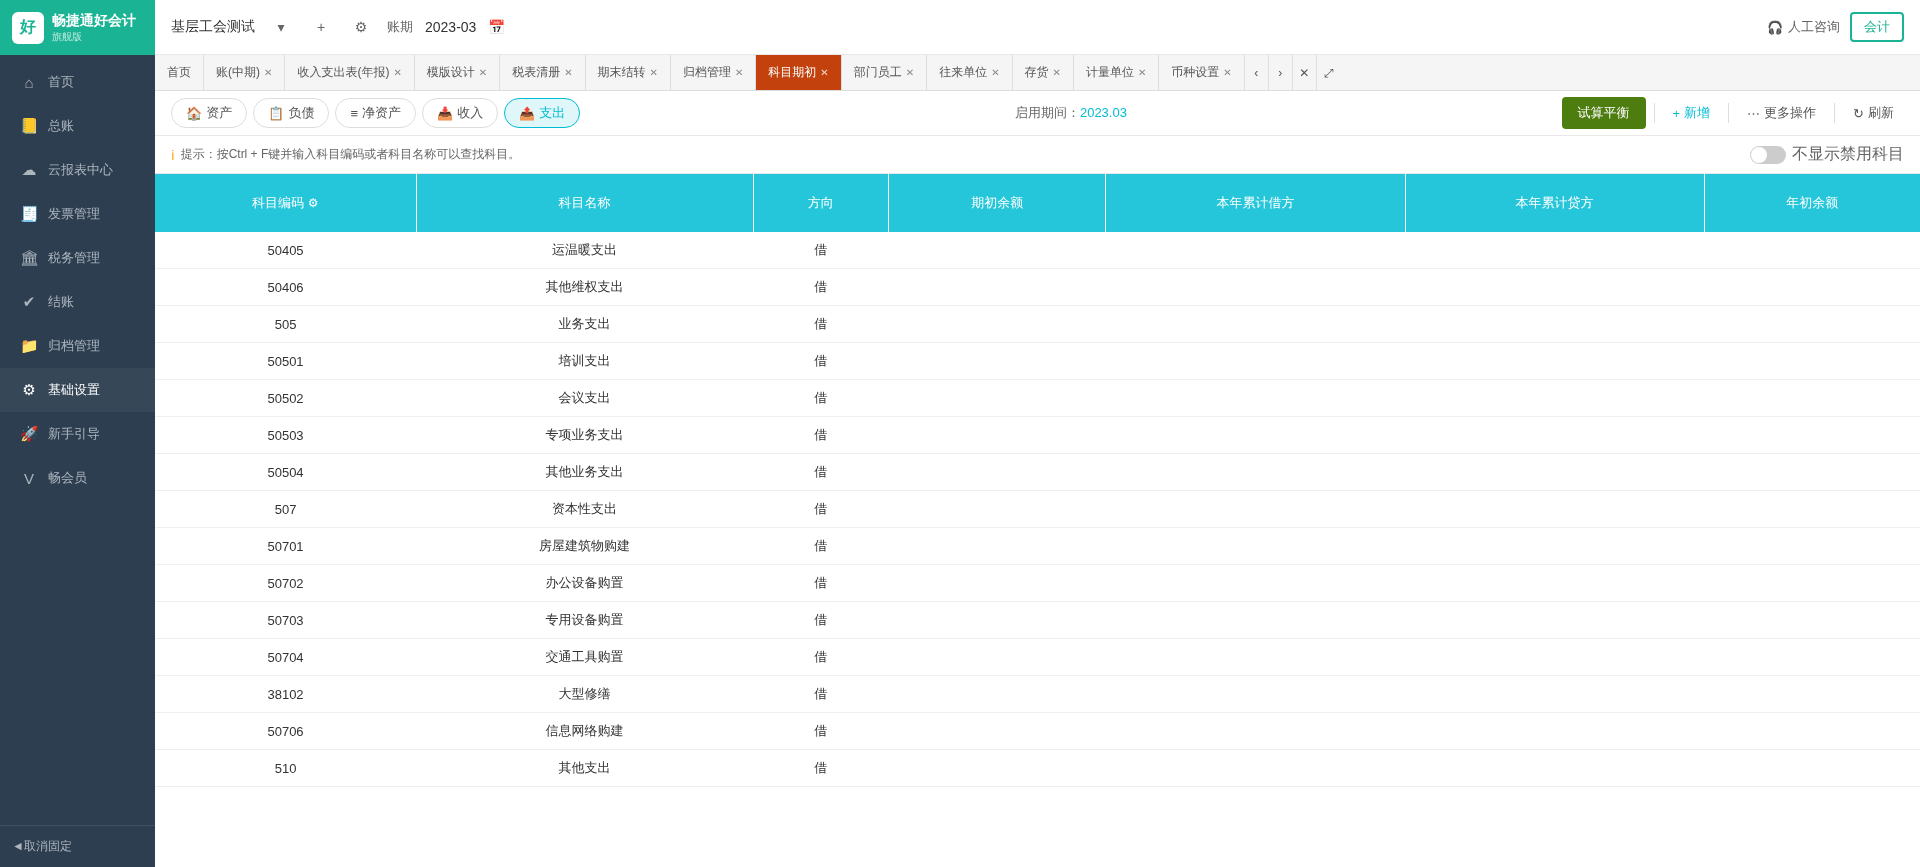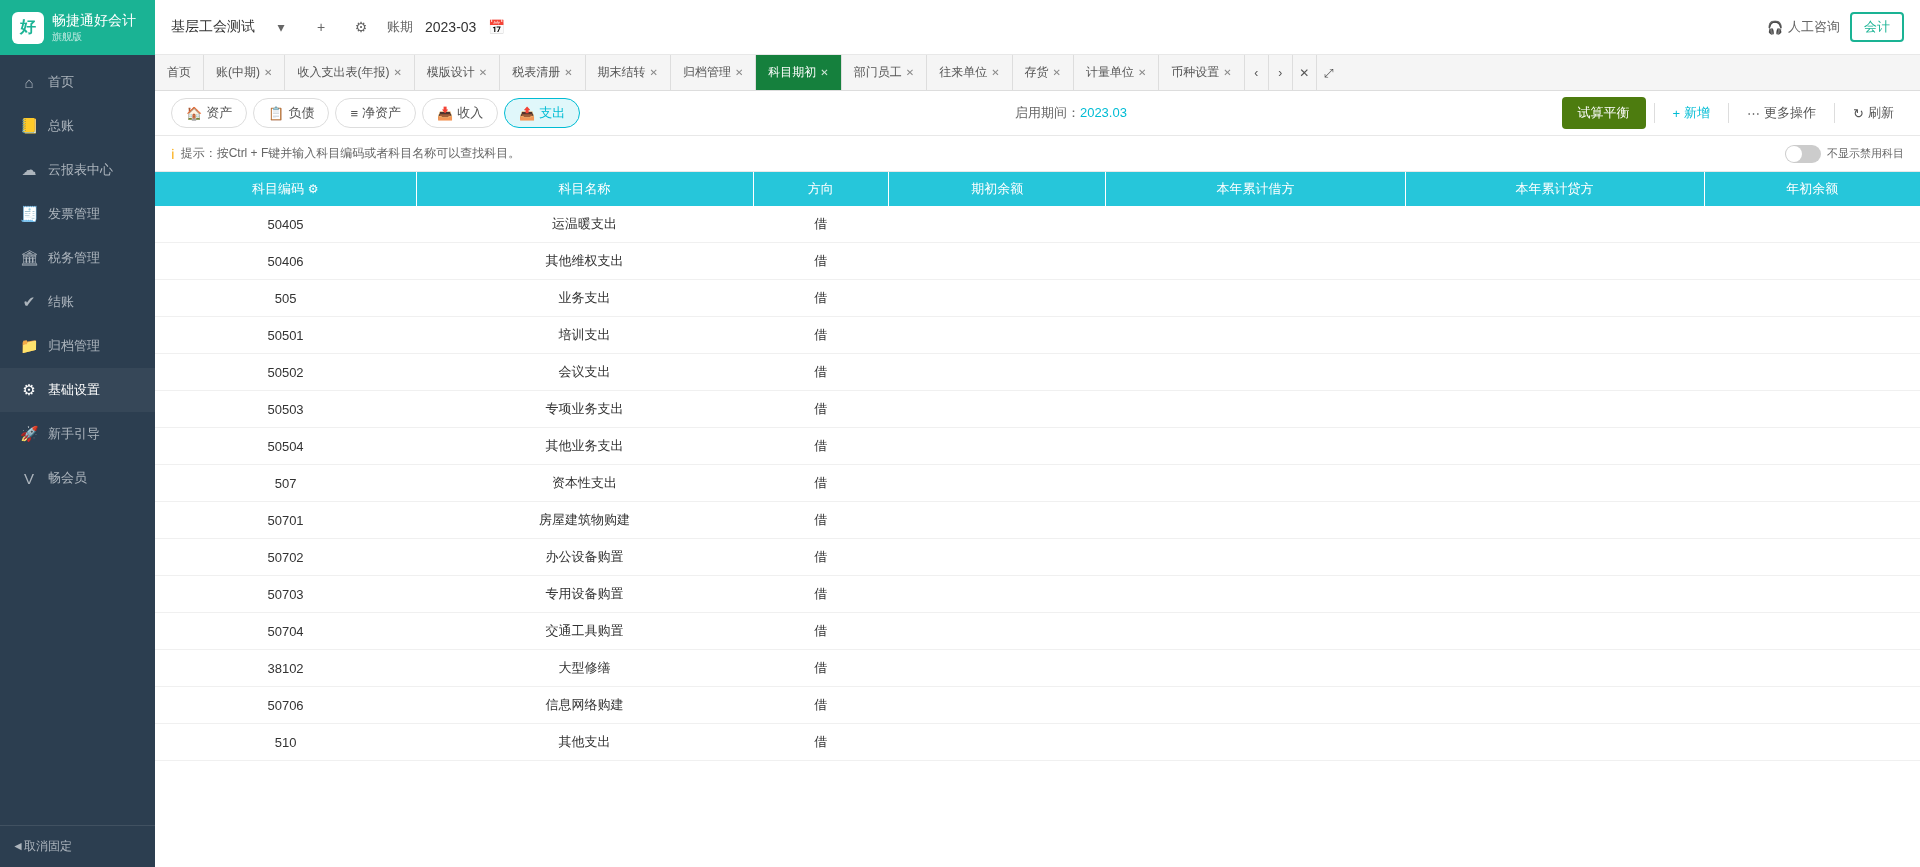--- a/index.html
+++ b/index.html
@@ -2,21 +2,21 @@
 <html><head>
   <meta charset="utf-8">
   <style>
     * { margin: 0; padding: 0; box-sizing: border-box; }
     body { font-family: 'Microsoft YaHei', Arial, sans-serif; font-size: 13px; background: #f0f2f5; width: 1920px; height: 867px; overflow: hidden; display: flex; }
 
     
     .sidebar { width: 155px; background: #2c3e50; flex-shrink: 0; display: flex; flex-direction: column; height: 867px; }
     .sidebar-logo { background: #1ab394; padding: 10px 12px; display: flex; align-items: center; gap: 8px; height: 55px; }
     .sidebar-logo-icon { width: 32px; height: 32px; background: white; border-radius: 6px; display: flex; align-items: center; justify-content: center; font-size: 16px; color: #1ab394; font-weight: bold; }
-    .sidebar-logo-text { color: white; font-size: 14px; font-weight: normal; }
+    .sidebar-logo-text { color: white; font-size: 14px; font-weight: bold; }
     .sidebar-logo-sub { color: rgba(255,255,255,0.7); font-size: 10px; }
     .sidebar-nav { flex: 1; padding-top: 5px; }
     .sidebar-item { display: flex; align-items: center; gap: 10px; padding: 13px 20px; color: #adb5bd; cursor: pointer; transition: background 0.2s; }
     .sidebar-item.active { background: rgba(255,255,255,0.05); color: white; }
     .sidebar-item .icon { font-size: 15px; width: 18px; text-align: center; }
     .sidebar-item .label { font-size: 13px; }
     .sidebar-bottom { padding: 12px 12px; color: #adb5bd; font-size: 12px; display: flex; align-items: center; gap: 6px; cursor: pointer; border-top: 1px solid rgba(255,255,255,0.1); }
 
     
     .main { flex: 1; display: flex; flex-direction: column; overflow: hidden; }
@@ -28,21 +28,21 @@
     .period-label { color: #666; font-size: 13px; }
     .period-value { color: #333; font-size: 14px; font-weight: 500; }
     .calendar-icon { color: #1ab394; font-size: 14px; }
     .header-right { margin-left: auto; display: flex; align-items: center; gap: 10px; }
     .support-btn { display: flex; align-items: center; gap: 4px; color: #666; font-size: 13px; cursor: pointer; }
     .account-btn { border: 2px solid #1ab394; color: #1ab394; padding: 4px 12px; border-radius: 4px; font-size: 13px; cursor: pointer; background: none; font-weight: 500; }
 
     
     .tab-bar { background: #f5f5f5; display: flex; align-items: center; height: 36px; flex-shrink: 0; border-bottom: 1px solid #ddd; overflow: hidden; }
     .tab { display: flex; align-items: center; gap: 4px; padding: 0 12px; height: 36px; cursor: pointer; white-space: nowrap; color: #555; font-size: 12px; border-right: 1px solid #ddd; flex-shrink: 0; }
-    .tab.active { background: #15803d; color: white; }
+    .tab.active { background: #c2410c; color: white; }
     .tab .close-btn { font-size: 10px; color: #888; cursor: pointer; }
     .tab.active .close-btn { color: rgba(255,255,255,0.8); }
     .tab-nav-btn { width: 24px; height: 36px; display: flex; align-items: center; justify-content: center; cursor: pointer; color: #555; font-size: 12px; border-right: 1px solid #ddd; flex-shrink: 0; }
     .tab-close-all { width: 24px; height: 36px; display: flex; align-items: center; justify-content: center; cursor: pointer; color: #555; font-size: 12px; border-right: 1px solid #ddd; flex-shrink: 0; }
     .tab-expand { width: 24px; height: 36px; display: flex; align-items: center; justify-content: center; cursor: pointer; color: #555; font-size: 12px; flex-shrink: 0; }
 
     
     .content { flex: 1; display: flex; flex-direction: column; overflow: hidden; background: #f5f5f5; padding: 0; }
     .filter-btn { display: flex; align-items: center; gap: 4px; padding: 5px 14px; border-radius: 20px; cursor: pointer; font-size: 13px; border: 1px solid transparent; }
     .filter-btn.active { background: #e0f7fa; color: #00bcd4; border-color: #00bcd4; }
@@ -55,28 +55,28 @@
     .btn-more { display: flex; align-items: center; gap: 4px; color: #555; border: none; background: none; cursor: pointer; font-size: 13px; padding: 6px 10px; }
     .btn-refresh { display: flex; align-items: center; gap: 4px; color: #555; border: none; background: none; cursor: pointer; font-size: 13px; padding: 6px 10px; }
     .divider-v { width: 1px; height: 20px; background: #ddd; }
 
     
     .notice-bar { background: white; padding: 8px 16px; display: flex; align-items: center; gap: 6px; font-size: 12px; color: #666; border-bottom: 1px solid #e8e8e8; flex-shrink: 0; }
     .notice-icon { color: #faad14; font-size: 14px; }
     .notice-text { color: #666; }
 
     
-    .toggle-wrap { margin-left: auto; display: flex; align-items: center; gap: 6px; font-size: 11px; color: #666; }
+    .toggle-wrap { margin-left: auto; display: flex; align-items: center; gap: 6px; font-size: 16px; color: #666; }
     .toggle { width: 36px; height: 18px; background: #ccc; border-radius: 9px; position: relative; cursor: pointer; }
     .toggle-knob { width: 16px; height: 16px; background: white; border-radius: 50%; position: absolute; top: 1px; left: 1px; }
 
     
     .table-wrap { flex: 1; overflow-y: auto; overflow-x: hidden; background: white; position: relative; }
     .data-table { width: 100%; border-collapse: collapse; }
-    .data-table thead th { background: #26c6da; color: white; padding: 8px 8px; text-align: center; font-weight: 500; font-size: 13px; border-right: 1px solid rgba(255,255,255,0.3); position: sticky; top: 0; z-index: 10; }
+    .data-table thead th { background: #26c6da; color: white; padding: 20px 8px; text-align: center; font-weight: 500; font-size: 13px; border-right: 1px solid rgba(255,255,255,0.3); position: sticky; top: 0; z-index: 10; }
     .data-table thead th:last-child { border-right: none; }
     .data-table tbody tr { border-bottom: 1px solid #f0f0f0; }
     .data-table tbody td { padding: 9px 8px; text-align: center; color: #333; font-size: 13px; }
 
     
     .table-wrap::-webkit-scrollbar { width: 8px; }
     .table-wrap::-webkit-scrollbar-track { background: #f5f5f5; }
     .table-wrap::-webkit-scrollbar-thumb { background: #ccc; border-radius: 4px; }
 
     .filter-and-toolbar { background: white; padding: 6px 16px; display: flex; align-items: center; gap: 6px; border-bottom: 1px solid #e8e8e8; flex-shrink: 0; }

